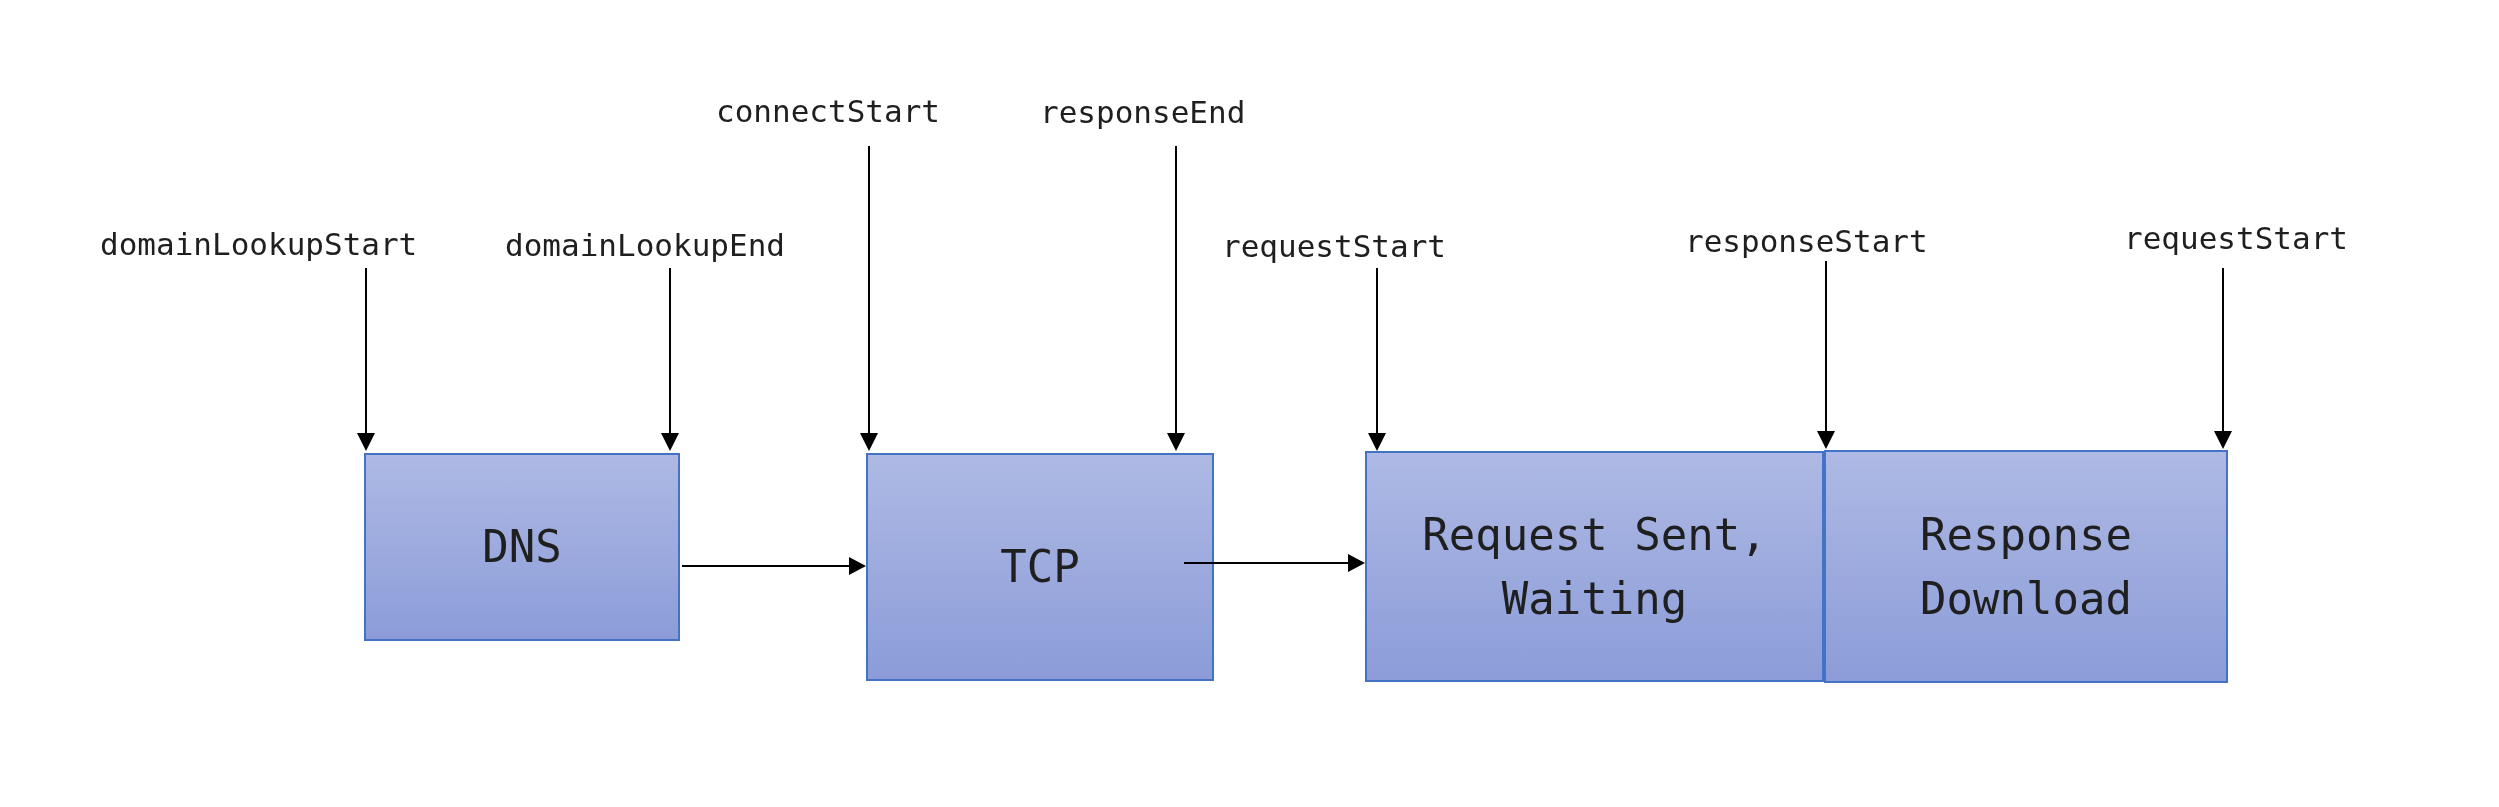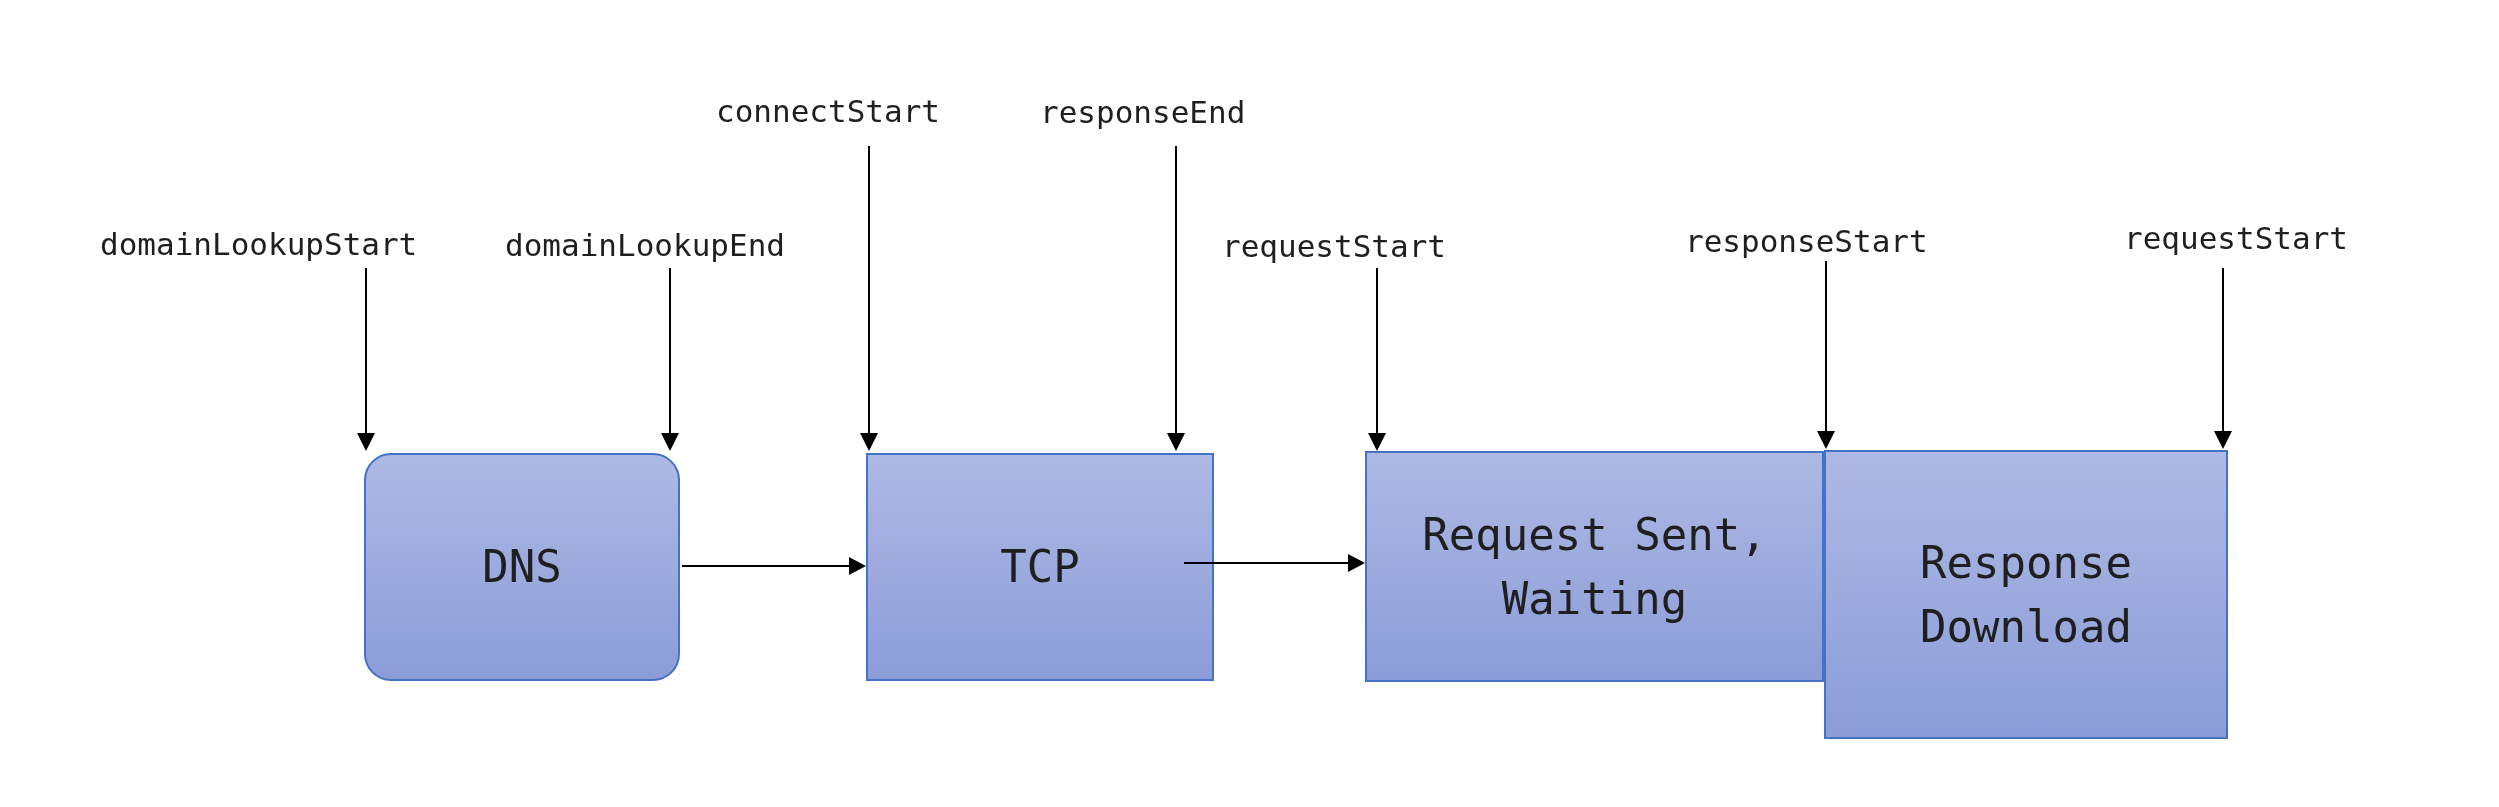--- a/index.html
+++ b/index.html
@@ -28,24 +28,24 @@
     align-items: center;
     justify-content: center;
   }
   .phase-box .box-label {
     color: var(--text, #1f1f1f);
     font-size: 44px;
     line-height: 64px;
     text-align: center;
     white-space: pre-line;
   }
-  #box-dns      { left: 364px;  top: 453px; width: 316px; height: 228px; border-radius: 27px; }
+  #box-dns      { left: 364px;  top: 453px; width: 316px; height: 188px; }
   #box-tcp      { left: 866px;  top: 453px; width: 348px; height: 228px; }
   #box-request  { left: 1365px; top: 451px; width: 459px; height: 231px; }
-  #box-response { left: 1824px; top: 450px; width: 404px; height: 289px; }
+  #box-response { left: 1824px; top: 450px; width: 404px; height: 233px; }
 
   
   .event-label {
     position: absolute;
     color: var(--text, #1f1f1f);
     font-size: 31px;
     line-height: 34px;
     white-space: nowrap;
   }
   #label-domain-lookup-start { left: 100px;  top: 227px; }

